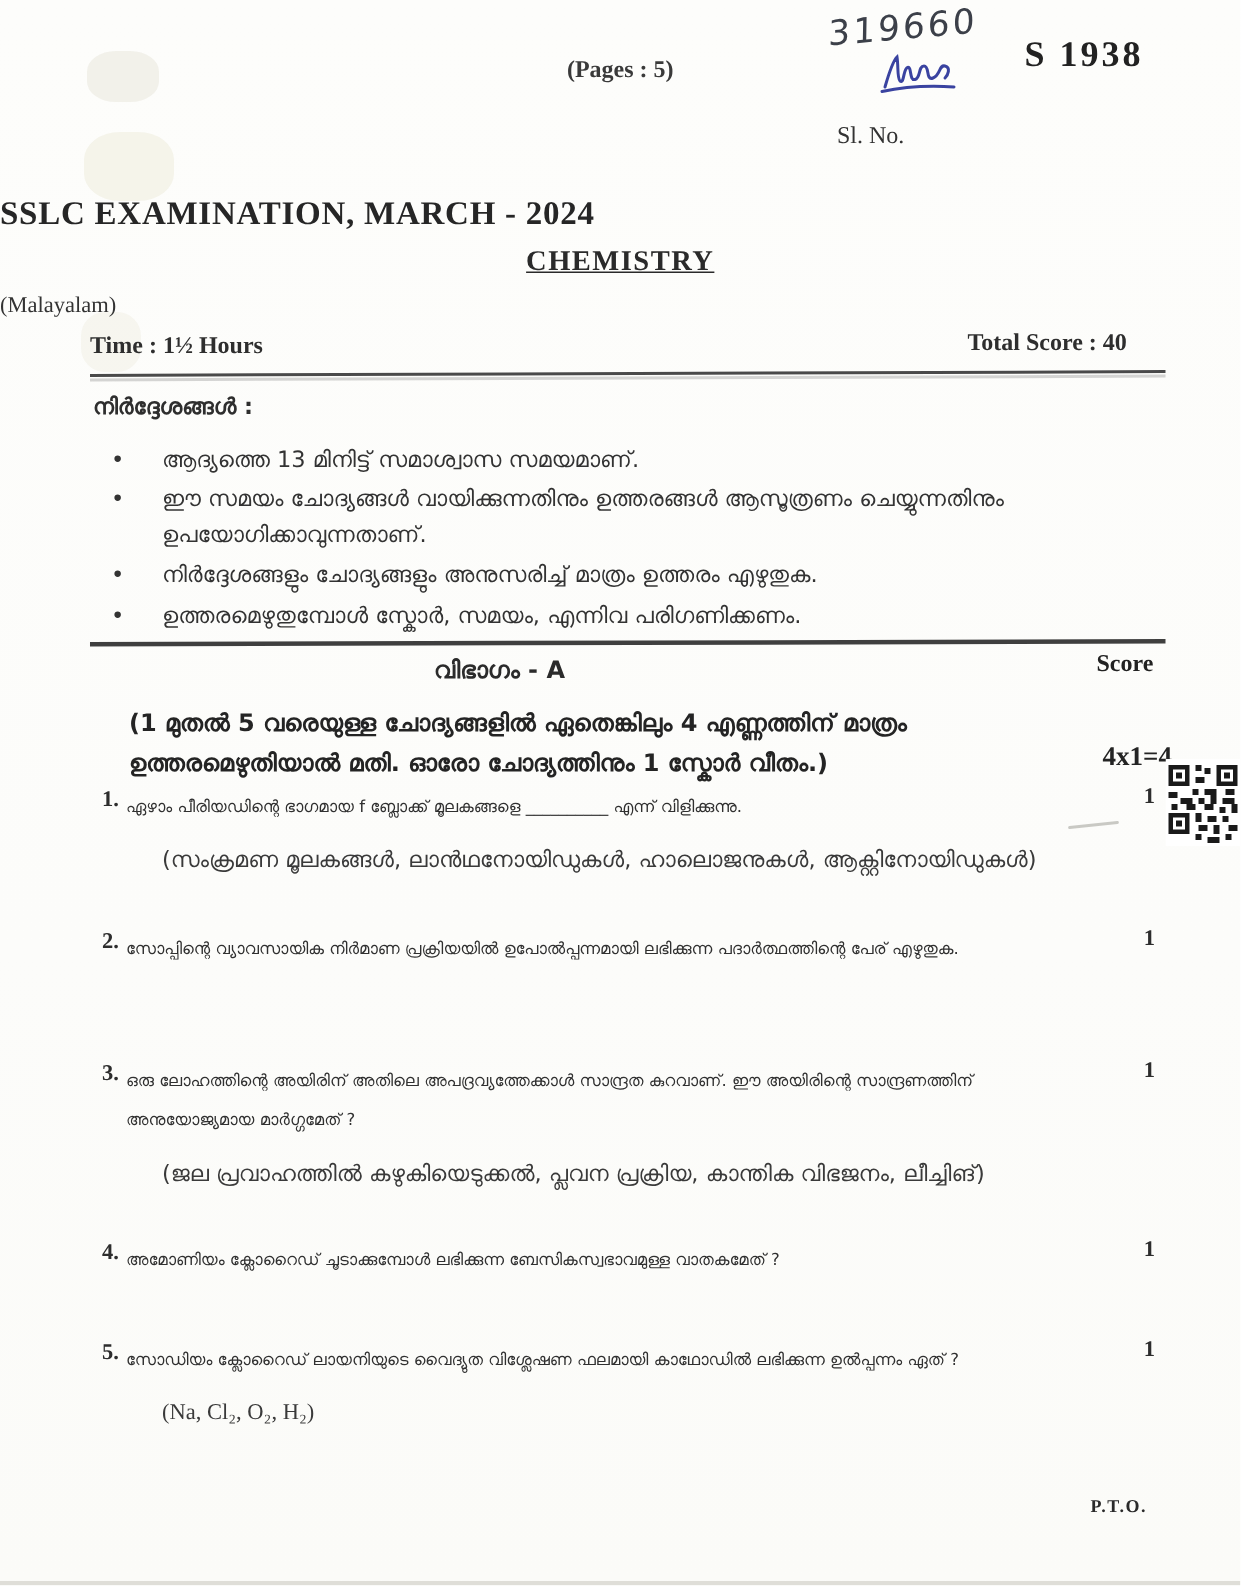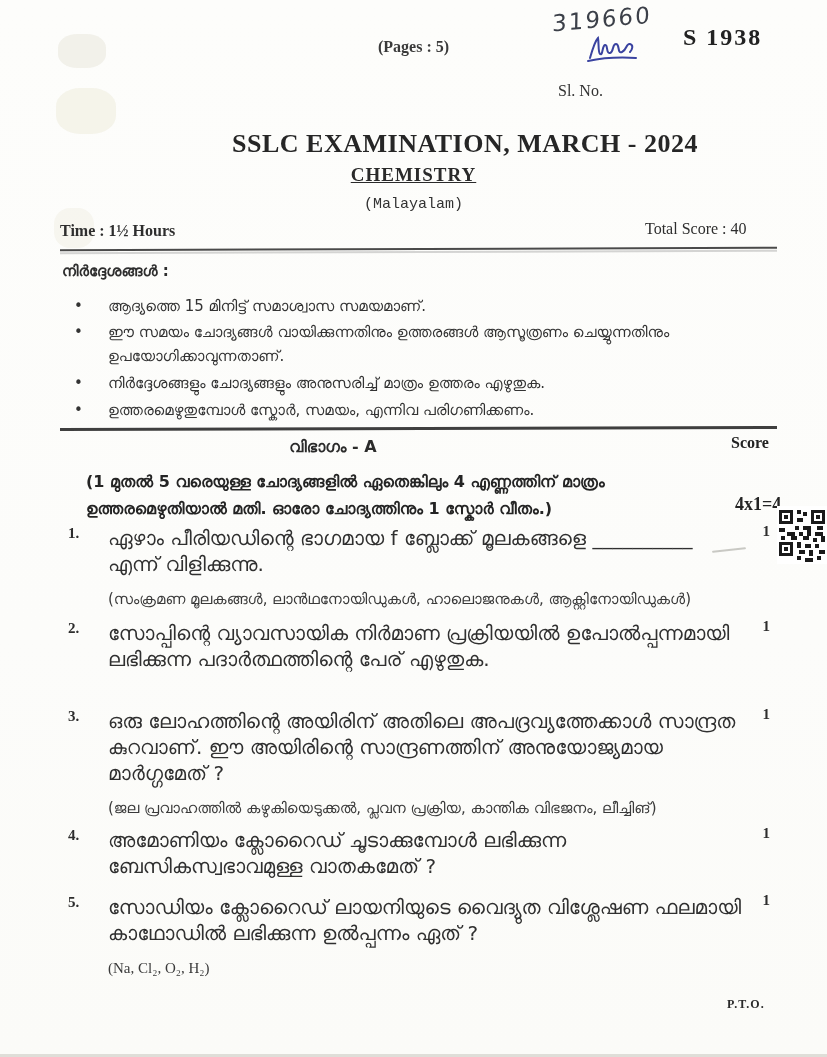--- a/index.html
+++ b/index.html
@@ -23,43 +23,43 @@
   .bottom-edge { position:absolute; left:0; bottom:0; width:827px; height:3px; background:#d8d7d0; opacity:.8; }
 
   .pages-label { position:absolute; left:0; top:38px; width:827px; text-align:center; font-size:16px; font-weight:bold; color:#3a3a3a; }
   .hand-number { position:absolute; left:552px; top:6px; font-family:"DejaVu Sans", sans-serif; font-size:23px; color:#3c4049; transform:rotate(-5deg) skewX(-6deg); letter-spacing:2px; }
   .signature { position:absolute; left:586px; top:34px; }
   .paper-code { position:absolute; left:683px; top:24px; font-size:24px; font-weight:bold; letter-spacing:2px; color:#222; }
   .slno-row { position:absolute; left:558px; top:82px; }
   .slno-label { font-size:16px; color:#333; }
   .serial-number { position:absolute; left:622px; top:74px; font-family:"DejaVu Sans Mono", monospace; font-size:25px; letter-spacing:3px; color:#c24a49; }
 
-  .exam-title { position:absolute; left:0; top:129px; width:698px; text-align:right; font-size:26px; font-weight:bold; letter-spacing:.5px; color:#262626; }
+  .exam-title { position:absolute; left:0; top:129px; width:698px; text-align:left; font-size:22px; font-weight:bold; letter-spacing:.5px; color:#262626; }
   .subject-title { position:absolute; left:0; top:164px; width:827px; text-align:center; font-size:19px; font-weight:bold; letter-spacing:1px; color:#2a2a2a;text-decoration:underline; }
-  .medium-label { position:absolute; left:0; top:196px; width:827px; text-align:center; font-size:15px; color:#333;font-family:Liberation Mono, monospace; }
+  .medium-label { position:absolute; left:0; top:196px; width:827px; text-align:left; font-size:15px; color:#333; }
   .time-label { position:absolute; left:60px; top:222px; font-size:16px; font-weight:bold; color:#2e2e2e; }
-  .total-score { position:absolute; left:645px; top:220px; font-size:16px; font-weight:normal; color:#2e2e2e; }
+  .total-score { position:absolute; left:645px; top:220px; font-size:16px; font-weight:bold; color:#2e2e2e; }
   .rule1 { position:absolute; left:60px; top:248px; width:717px; height:2px; background:#4a4a4a; transform:rotate(-0.2deg); box-shadow:0 3px 0 rgba(90,90,90,.25); }
   .rule2 { position:absolute; left:60px; top:427px; width:717px; height:3px; background:#3f3f3f; transform:rotate(-0.15deg); }
 
   .ml { font-family:"DejaVu Sans", sans-serif; }
   .instr-heading { position:absolute; left:62px; top:262px; font-size:15px; font-weight:bold; color:#2e2e2e; }
   .instr-item { position:absolute; left:108px; width:660px; font-size:15px; line-height:24px; color:#333; }
   .instr-item::before { content:"\2022"; position:absolute; left:-34px; top:0; color:#333; }
   .i0 { top:294px; } .i1 { top:320px; } .i2 { top:371px; } .i3 { top:398px; }
 
   .section-title { position:absolute; left:0; top:437px; width:666px; text-align:center; font-size:16px; font-weight:bold; color:#2b2b2b; }
   .score-head { position:absolute; left:731px; top:434px; font-size:16px; font-weight:bold; color:#222; }
   .section-intro { position:absolute; left:86px; top:468px; width:628px; font-size:16px; font-weight:bold; line-height:27px; color:#242424; }
   .marks-formula { position:absolute; left:735px; top:494px; font-size:18px; font-weight:bold; color:#242424; }
 
   .question { position:absolute; left:68px; width:710px; }
   .q1 { top:525px; } .q2 { top:620px; } .q3 { top:708px; } .q4 { top:827px; } .q5 { top:894px; }
   .qnum { position:absolute; left:0; top:0; font-size:15px; font-weight:bold; color:#2d2d2d; font-family:"Liberation Serif", serif; }
-  .qtext { display:block; margin-left:40px; width:640px; font-size:20px; line-height:26px; color:#303030; }
+  .qtext { display:block; margin-left:16px; width:640px; font-size:11px; line-height:26px; color:#303030; }
   .qopts { display:block; margin-left:40px; margin-top:10px; width:640px; font-size:15px; line-height:24px; color:#3a3a3a; }
   .qscore { position:absolute; right:8px; top:-2px; font-size:15px; font-weight:bold; color:#2d2d2d; font-family:"Liberation Serif", serif; }
   .pencil-dash { position:absolute; left:712px; top:549px; width:34px; height:2px; background:#c9c9c4; transform:rotate(-6deg); border-radius:2px; }
 
   .qr { position:absolute; left:777px; top:506px; }
   .pto { position:absolute; left:727px; top:997px; font-size:12px; font-weight:bold; letter-spacing:1px; color:#2a2a2a;text-align:right; }
 </style>
 </head>
 <body>
 
@@ -83,21 +83,21 @@
   </div>
 
   <div class="exam-title">SSLC EXAMINATION, MARCH - 2024</div>
   <div class="subject-title">CHEMISTRY</div>
   <div class="medium-label">(Malayalam)</div>
   <div class="time-label">Time : 1½ Hours</div>
   <div class="total-score">Total Score : 40</div>
   <div class="rule1"></div>
 
   <div class="instr-heading ml">നിർദ്ദേശങ്ങൾ :</div>
-  <div class="instr-item ml i0">ആദ്യത്തെ 15 മിനിട്ട് സമാശ്വാസ സമയമാണ്.</div>
+  <div class="instr-item ml i0">ആദ്യത്തെ 13 മിനിട്ട് സമാശ്വാസ സമയമാണ്.</div>
   <div class="instr-item ml i1">ഈ സമയം ചോദ്യങ്ങൾ വായിക്കുന്നതിനും ഉത്തരങ്ങൾ ആസൂത്രണം ചെയ്യുന്നതിനും ഉപയോഗിക്കാവുന്നതാണ്.</div>
   <div class="instr-item ml i2">നിർദ്ദേശങ്ങളും ചോദ്യങ്ങളും അനുസരിച്ച് മാത്രം ഉത്തരം എഴുതുക.</div>
   <div class="instr-item ml i3">ഉത്തരമെഴുതുമ്പോൾ സ്കോർ, സമയം, എന്നിവ പരിഗണിക്കണം.</div>
   <div class="rule2"></div>
 
   <div class="section-title ml">വിഭാഗം - A</div>
   <div class="score-head">Score</div>
   <div class="section-intro ml">(1 മുതൽ 5 വരെയുള്ള ചോദ്യങ്ങളിൽ ഏതെങ്കിലും 4 എണ്ണത്തിന് മാത്രം ഉത്തരമെഴുതിയാൽ മതി. ഓരോ ചോദ്യത്തിനും 1 സ്കോർ വീതം.)</div>
   <div class="marks-formula">4x1=4</div>
 

